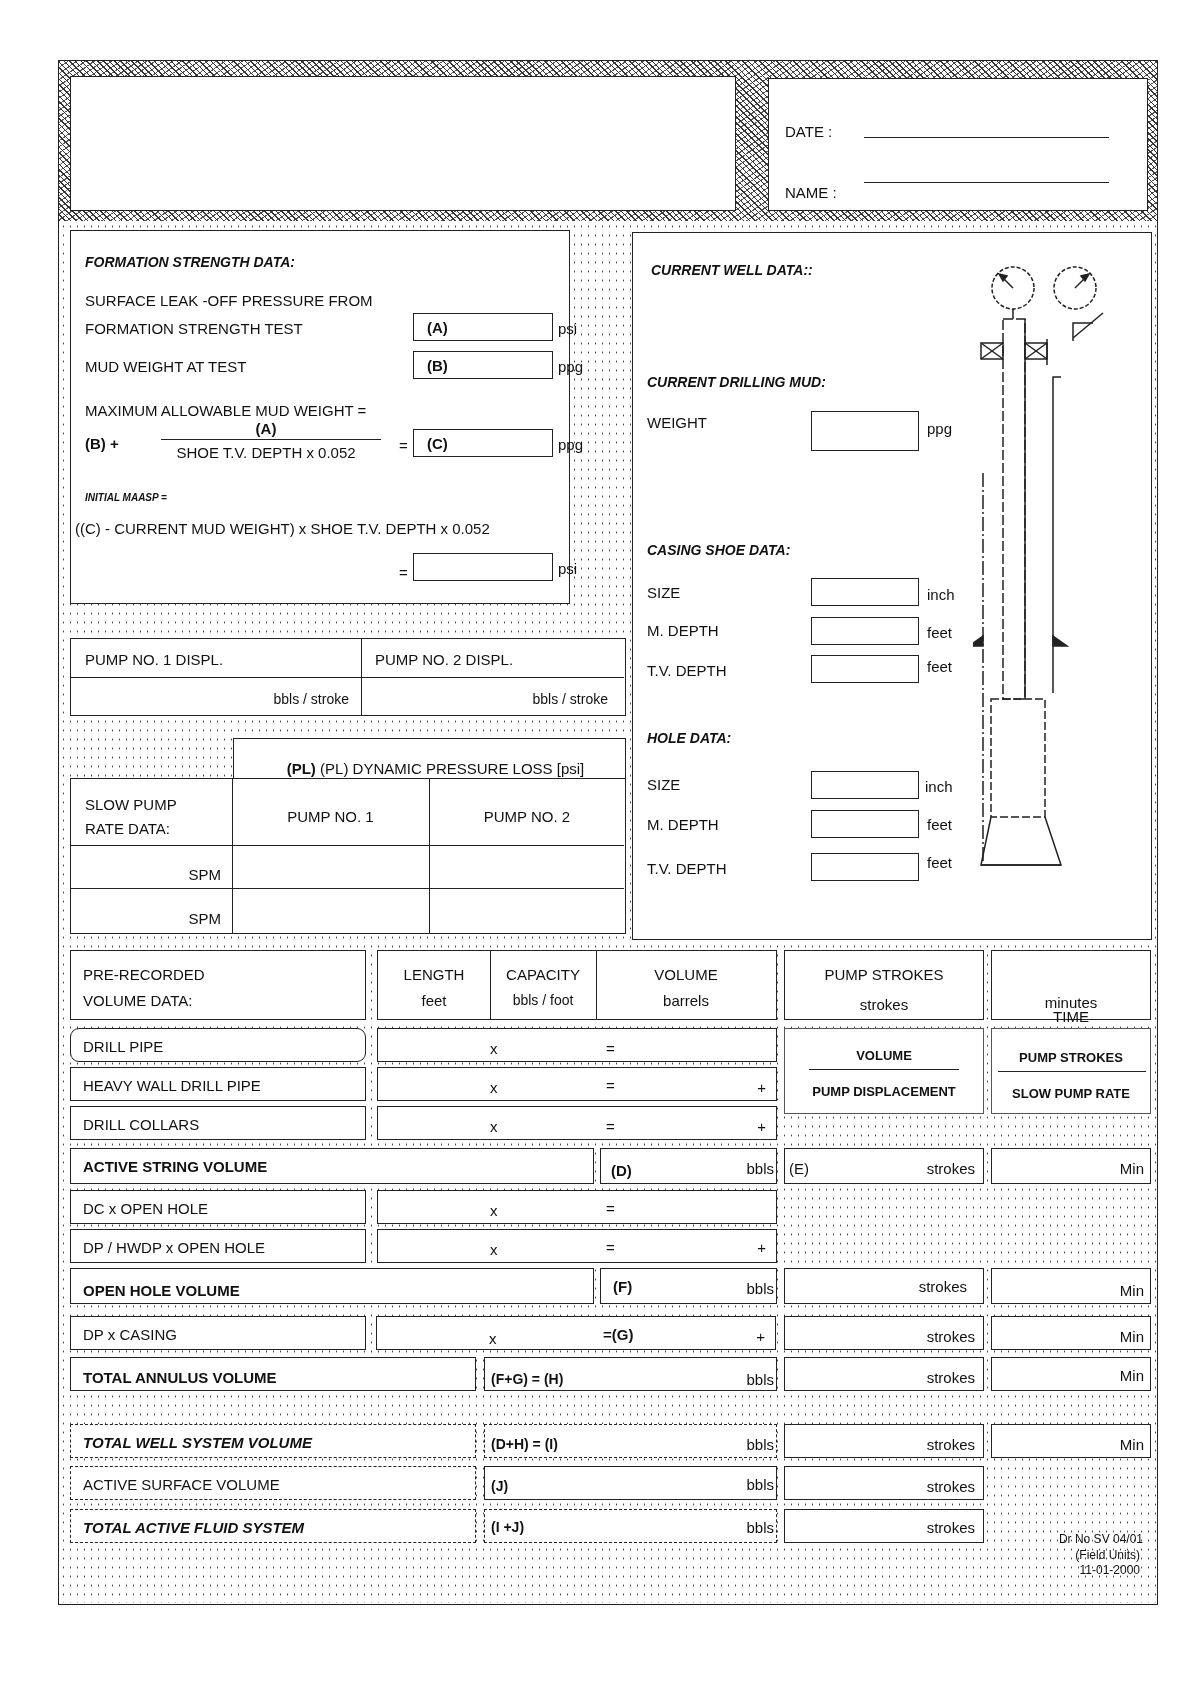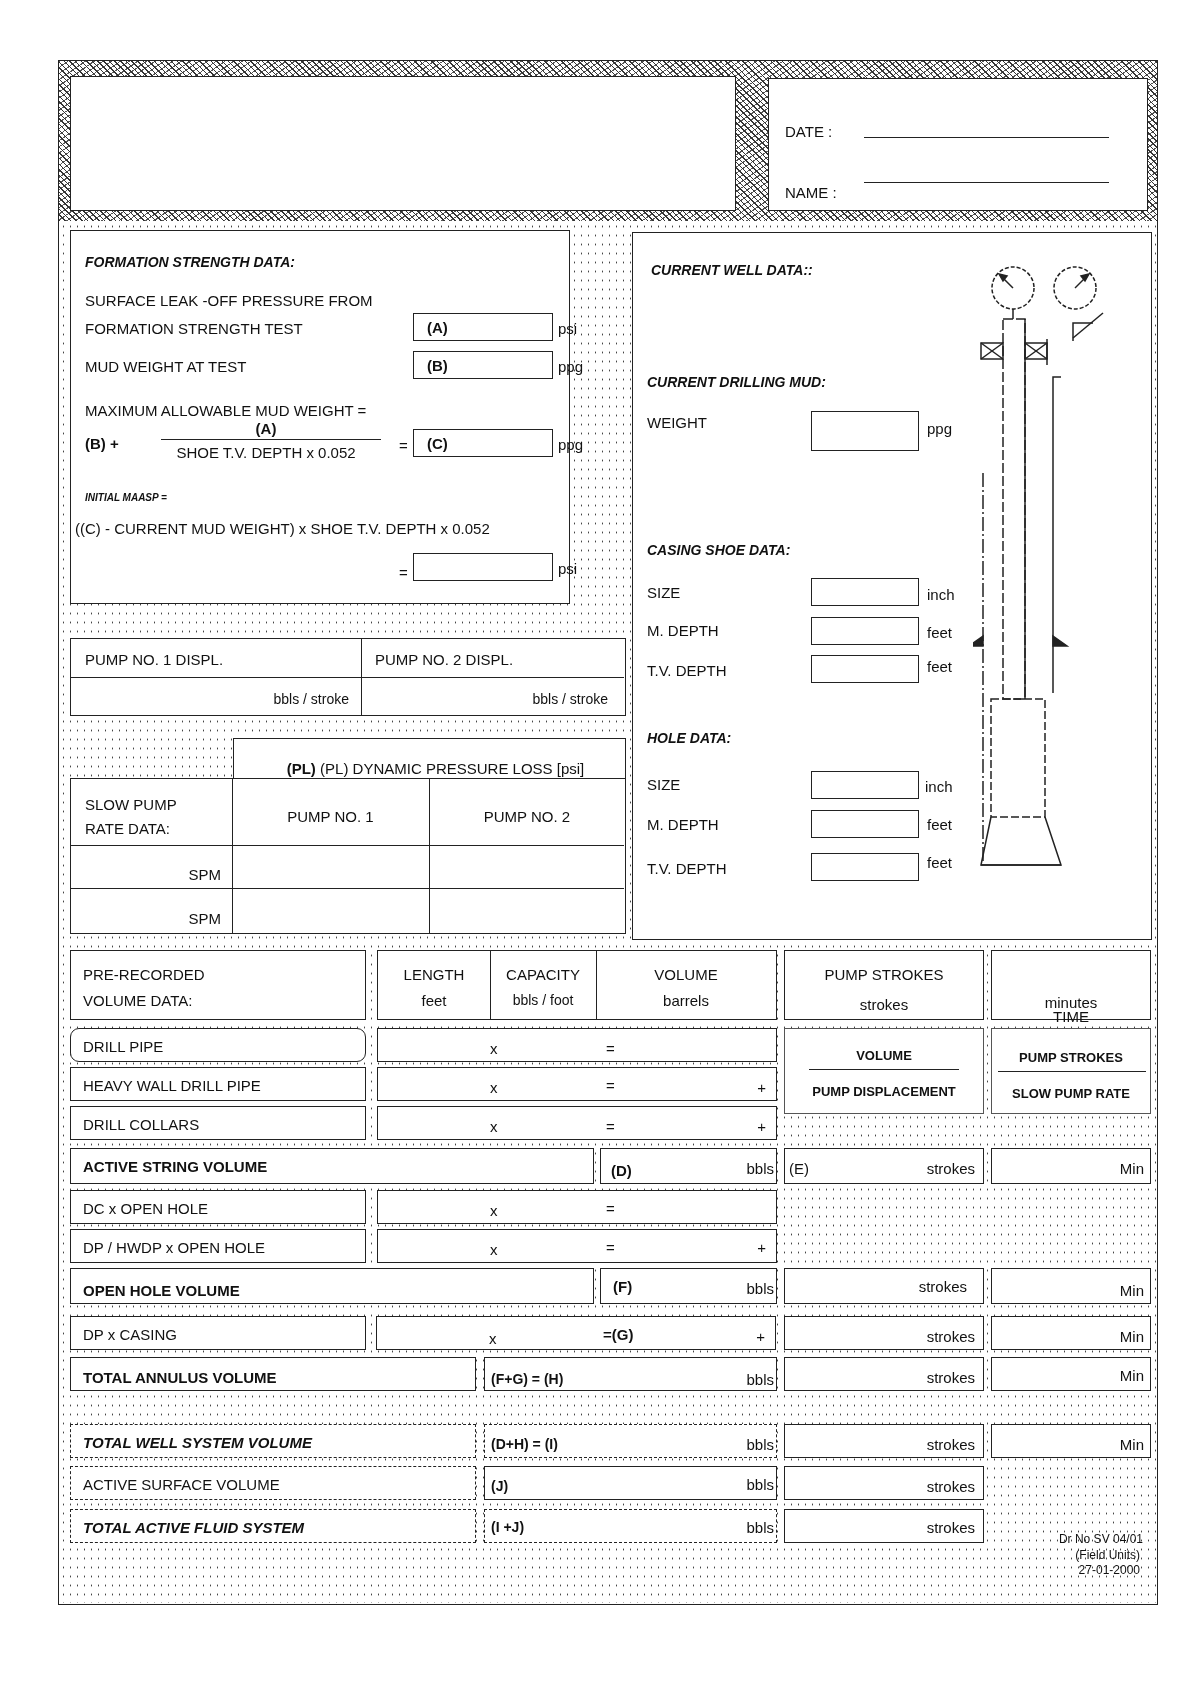--- a/index.html
+++ b/index.html
@@ -334,13 +334,13 @@
 <div class="box" style="left:484px;top:1509px;width:293px;height:34px;border-style:dashed;">
   <div class="t b" style="left:6px;top:10px;font-size:14px;">(I +J)</div>
   <div class="t" style="right:2px;top:10px;">bbls</div>
 </div>
 <div class="box" style="left:784px;top:1509px;width:200px;height:34px;">
   <div class="t" style="right:8px;top:10px;">strokes</div>
 </div>
 
 <div class="t r" style="left:980px;width:163px;top:1533px;font-size:12px;">Dr No SV 04/01</div>
 <div class="t r" style="left:980px;width:160px;top:1549px;font-size:12px;">(Field Units)</div>
-<div class="t r" style="left:980px;width:160px;top:1564px;font-size:12px;">27-01-2000</div>
+<div class="t r" style="left:980px;width:160px;top:1564px;font-size:12px;">11-01-2000</div>
 
 </body></html>

